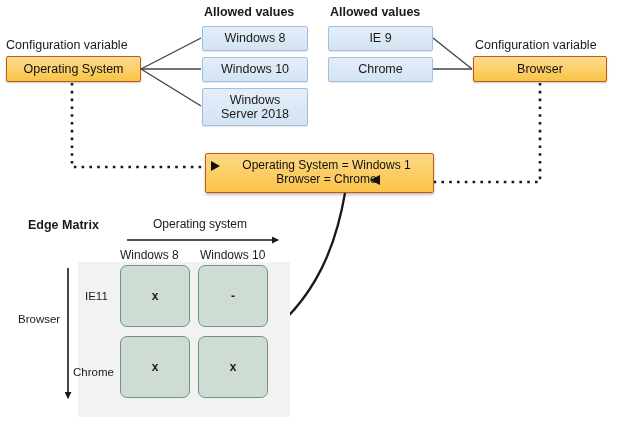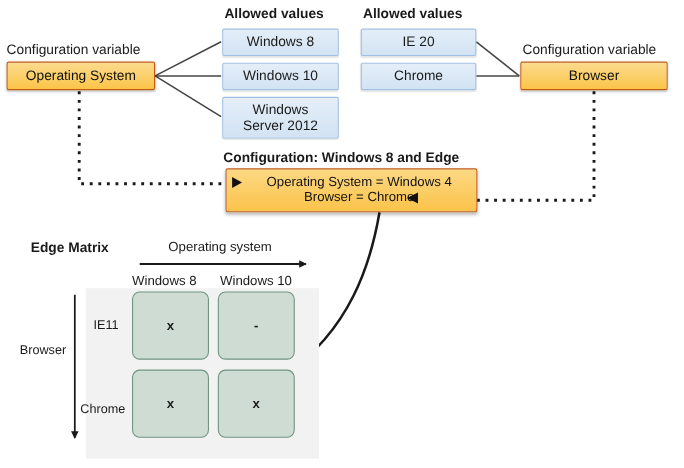--- a/index.html
+++ b/index.html
@@ -128,43 +128,42 @@
   <div class="node vbox" style="left:202px;top:26px;width:106px;height:25px;">
     <span>Windows 8</span>
   </div>
 
   <div class="node vbox" style="left:202px;top:57px;width:106px;height:25px;">
     <span>Windows 10</span>
   </div>
 
   <div class="node vbox" style="left:202px;top:88px;width:106px;height:38px;flex-direction:column;">
     <span>Windows</span>
-    <span>Server 2012</span>
+    <span>Server 2018</span>
   </div>
 
   <div class="cap bold" style="left:330px;top:5px;">Allowed values</div>
 
   <div class="cap" style="left:475px;top:38px;">Configuration variable</div>
 
   <div class="node vbox" style="left:328px;top:26px;width:105px;height:25px;">
-    <span>IE 20</span>
+    <span>IE 9</span>
   </div>
 
   <div class="node vbox" style="left:328px;top:57px;width:105px;height:25px;">
     <span>Chrome</span>
   </div>
 
   <div class="node obox" style="left:473px;top:56px;width:134px;height:26px;">
     <span>Browser</span>
   </div>
 
-  <div class="cap bold" style="left:203px;top:136px;">Configuration: Windows 8 and Edge</div>
 
   <div class="node cfgbox" style="left:205px;top:153px;width:229px;height:40px;">
-    <div class="cfgline l1">Operating System = Windows 4</div>
+    <div class="cfgline l1">Operating System = Windows 1</div>
     <div class="cfgline l2">Browser = Chrome</div>
   </div>
 
   <svg style="position:absolute;left:205px;top:153px;width:229px;height:40px;pointer-events:none;" viewBox="0 0 229 40" width="229" height="40">
     <path d="M6,8 L15,13 L6,18 z" fill="#111"></path>
     <path d="M175,32 L165,27 L175,22 z" fill="#111"></path>
   </svg>
 
   <div class="cap bold" style="left:28px;top:218px;">Edge Matrix</div>
 

